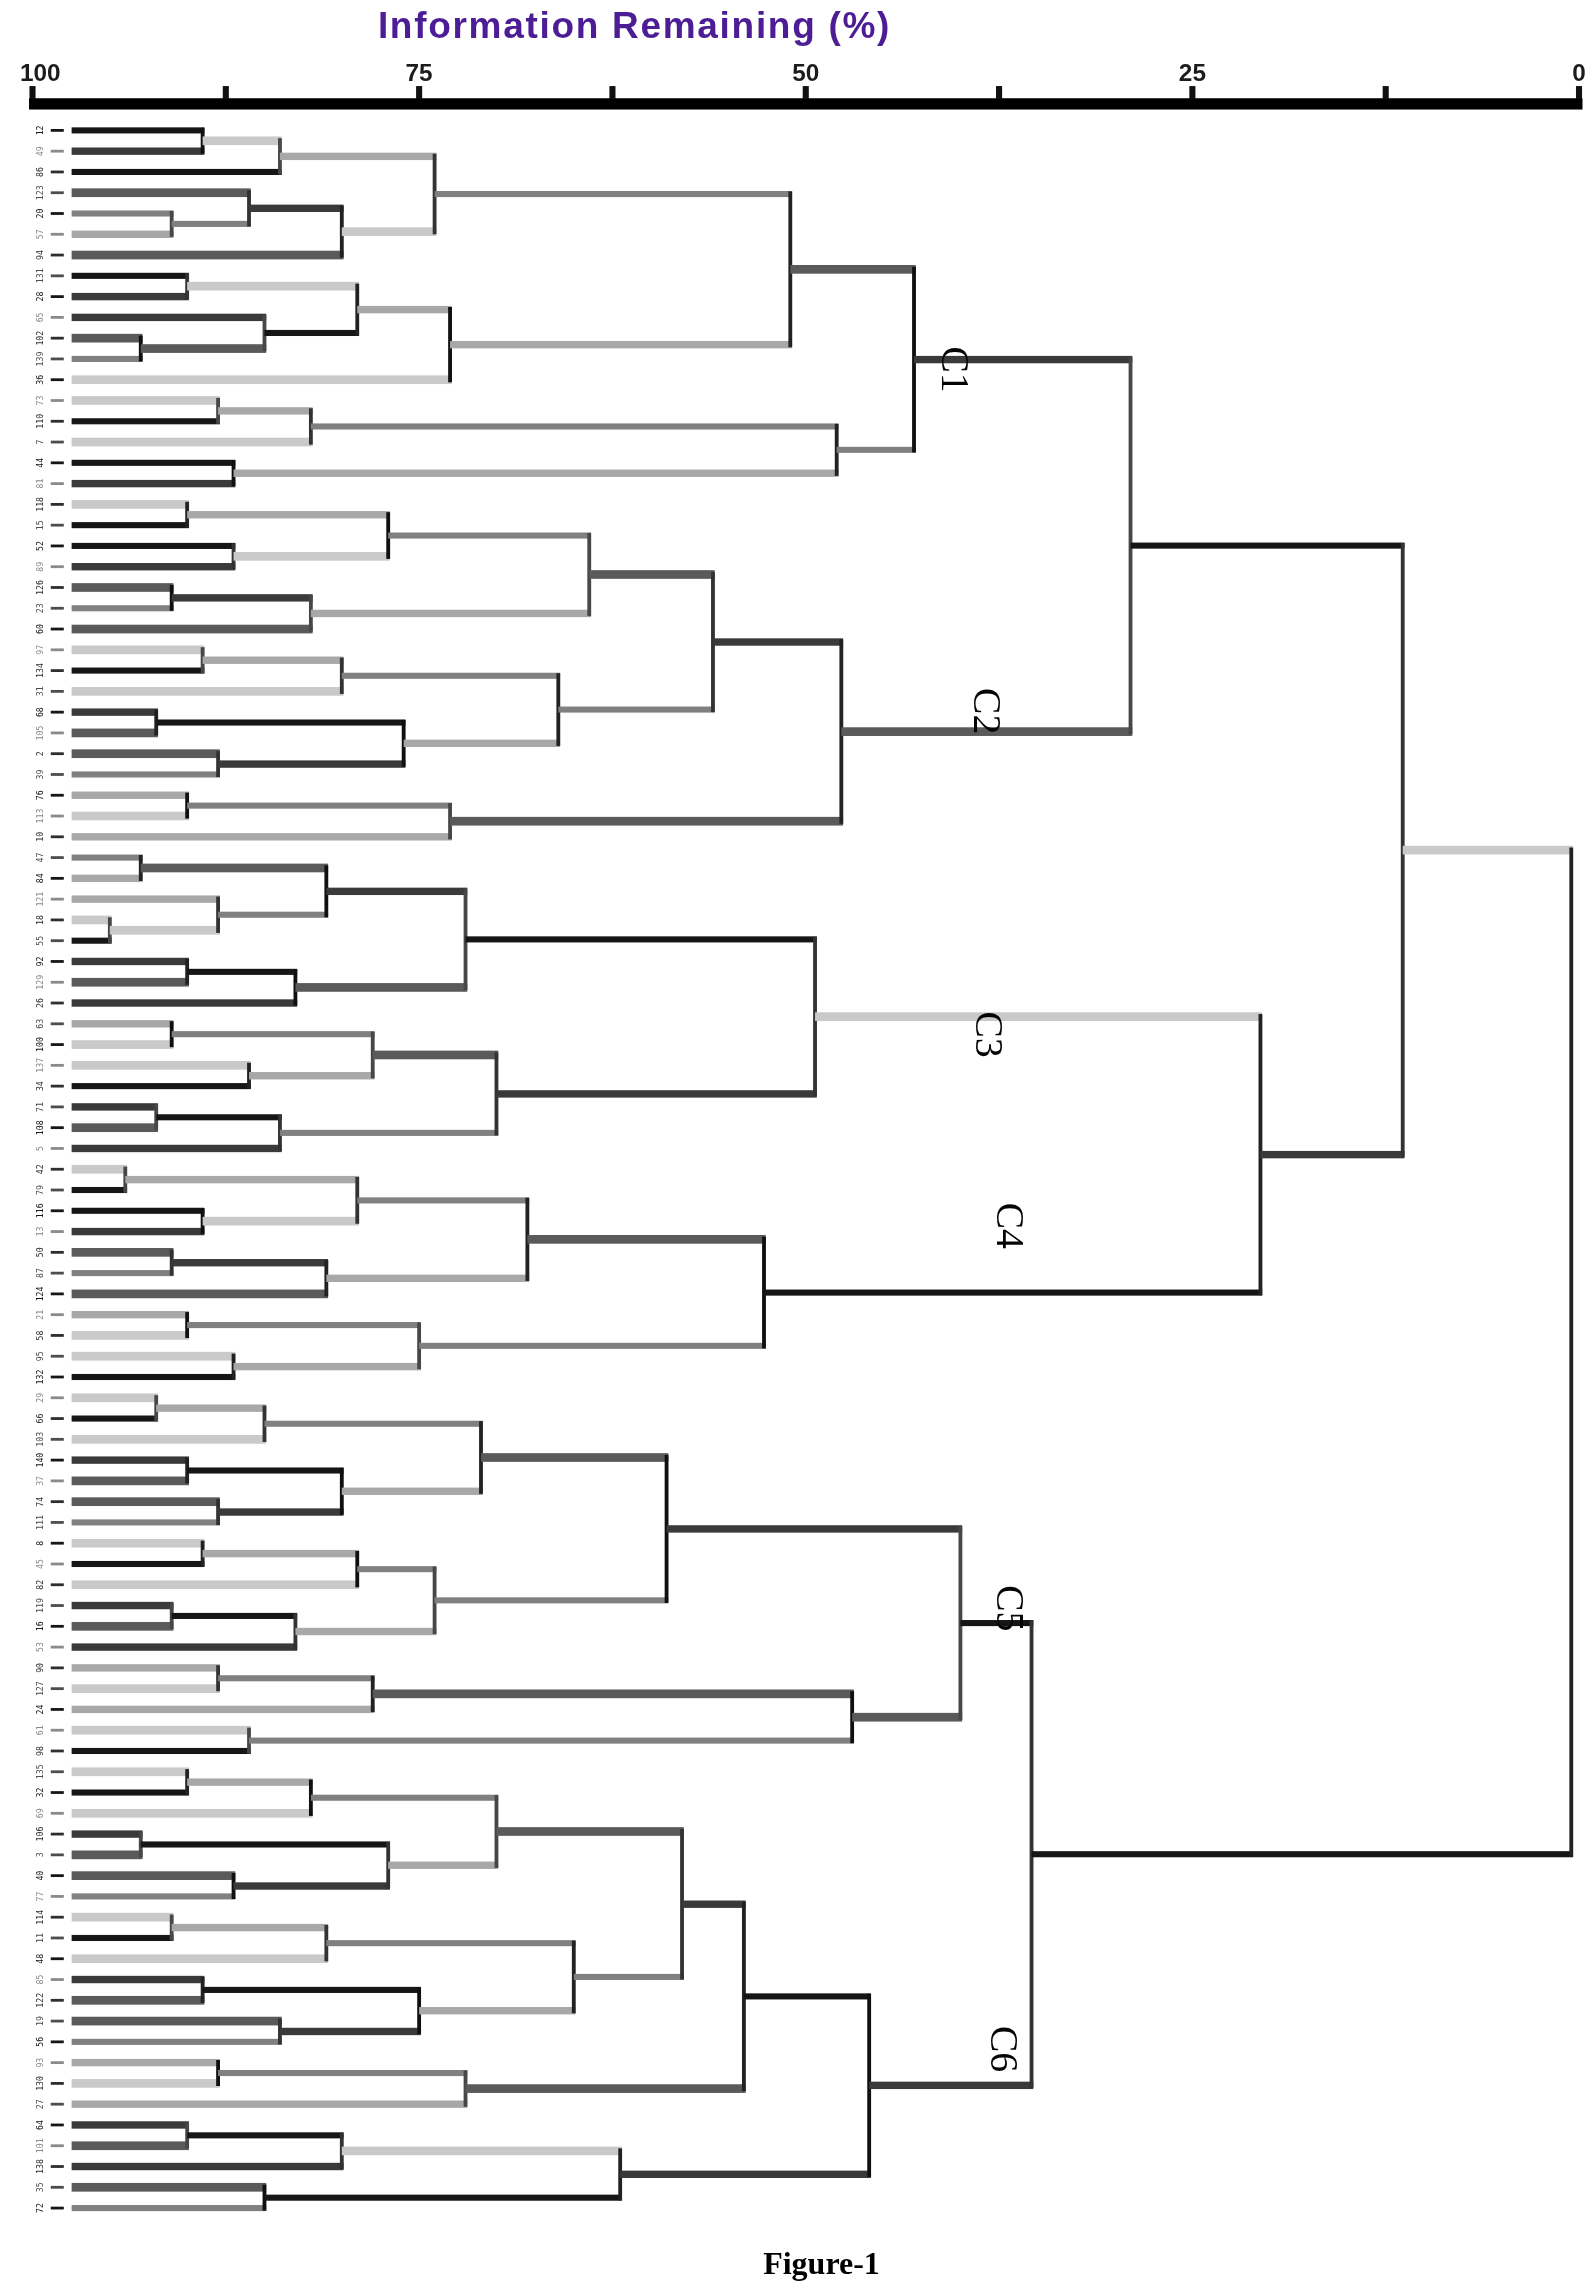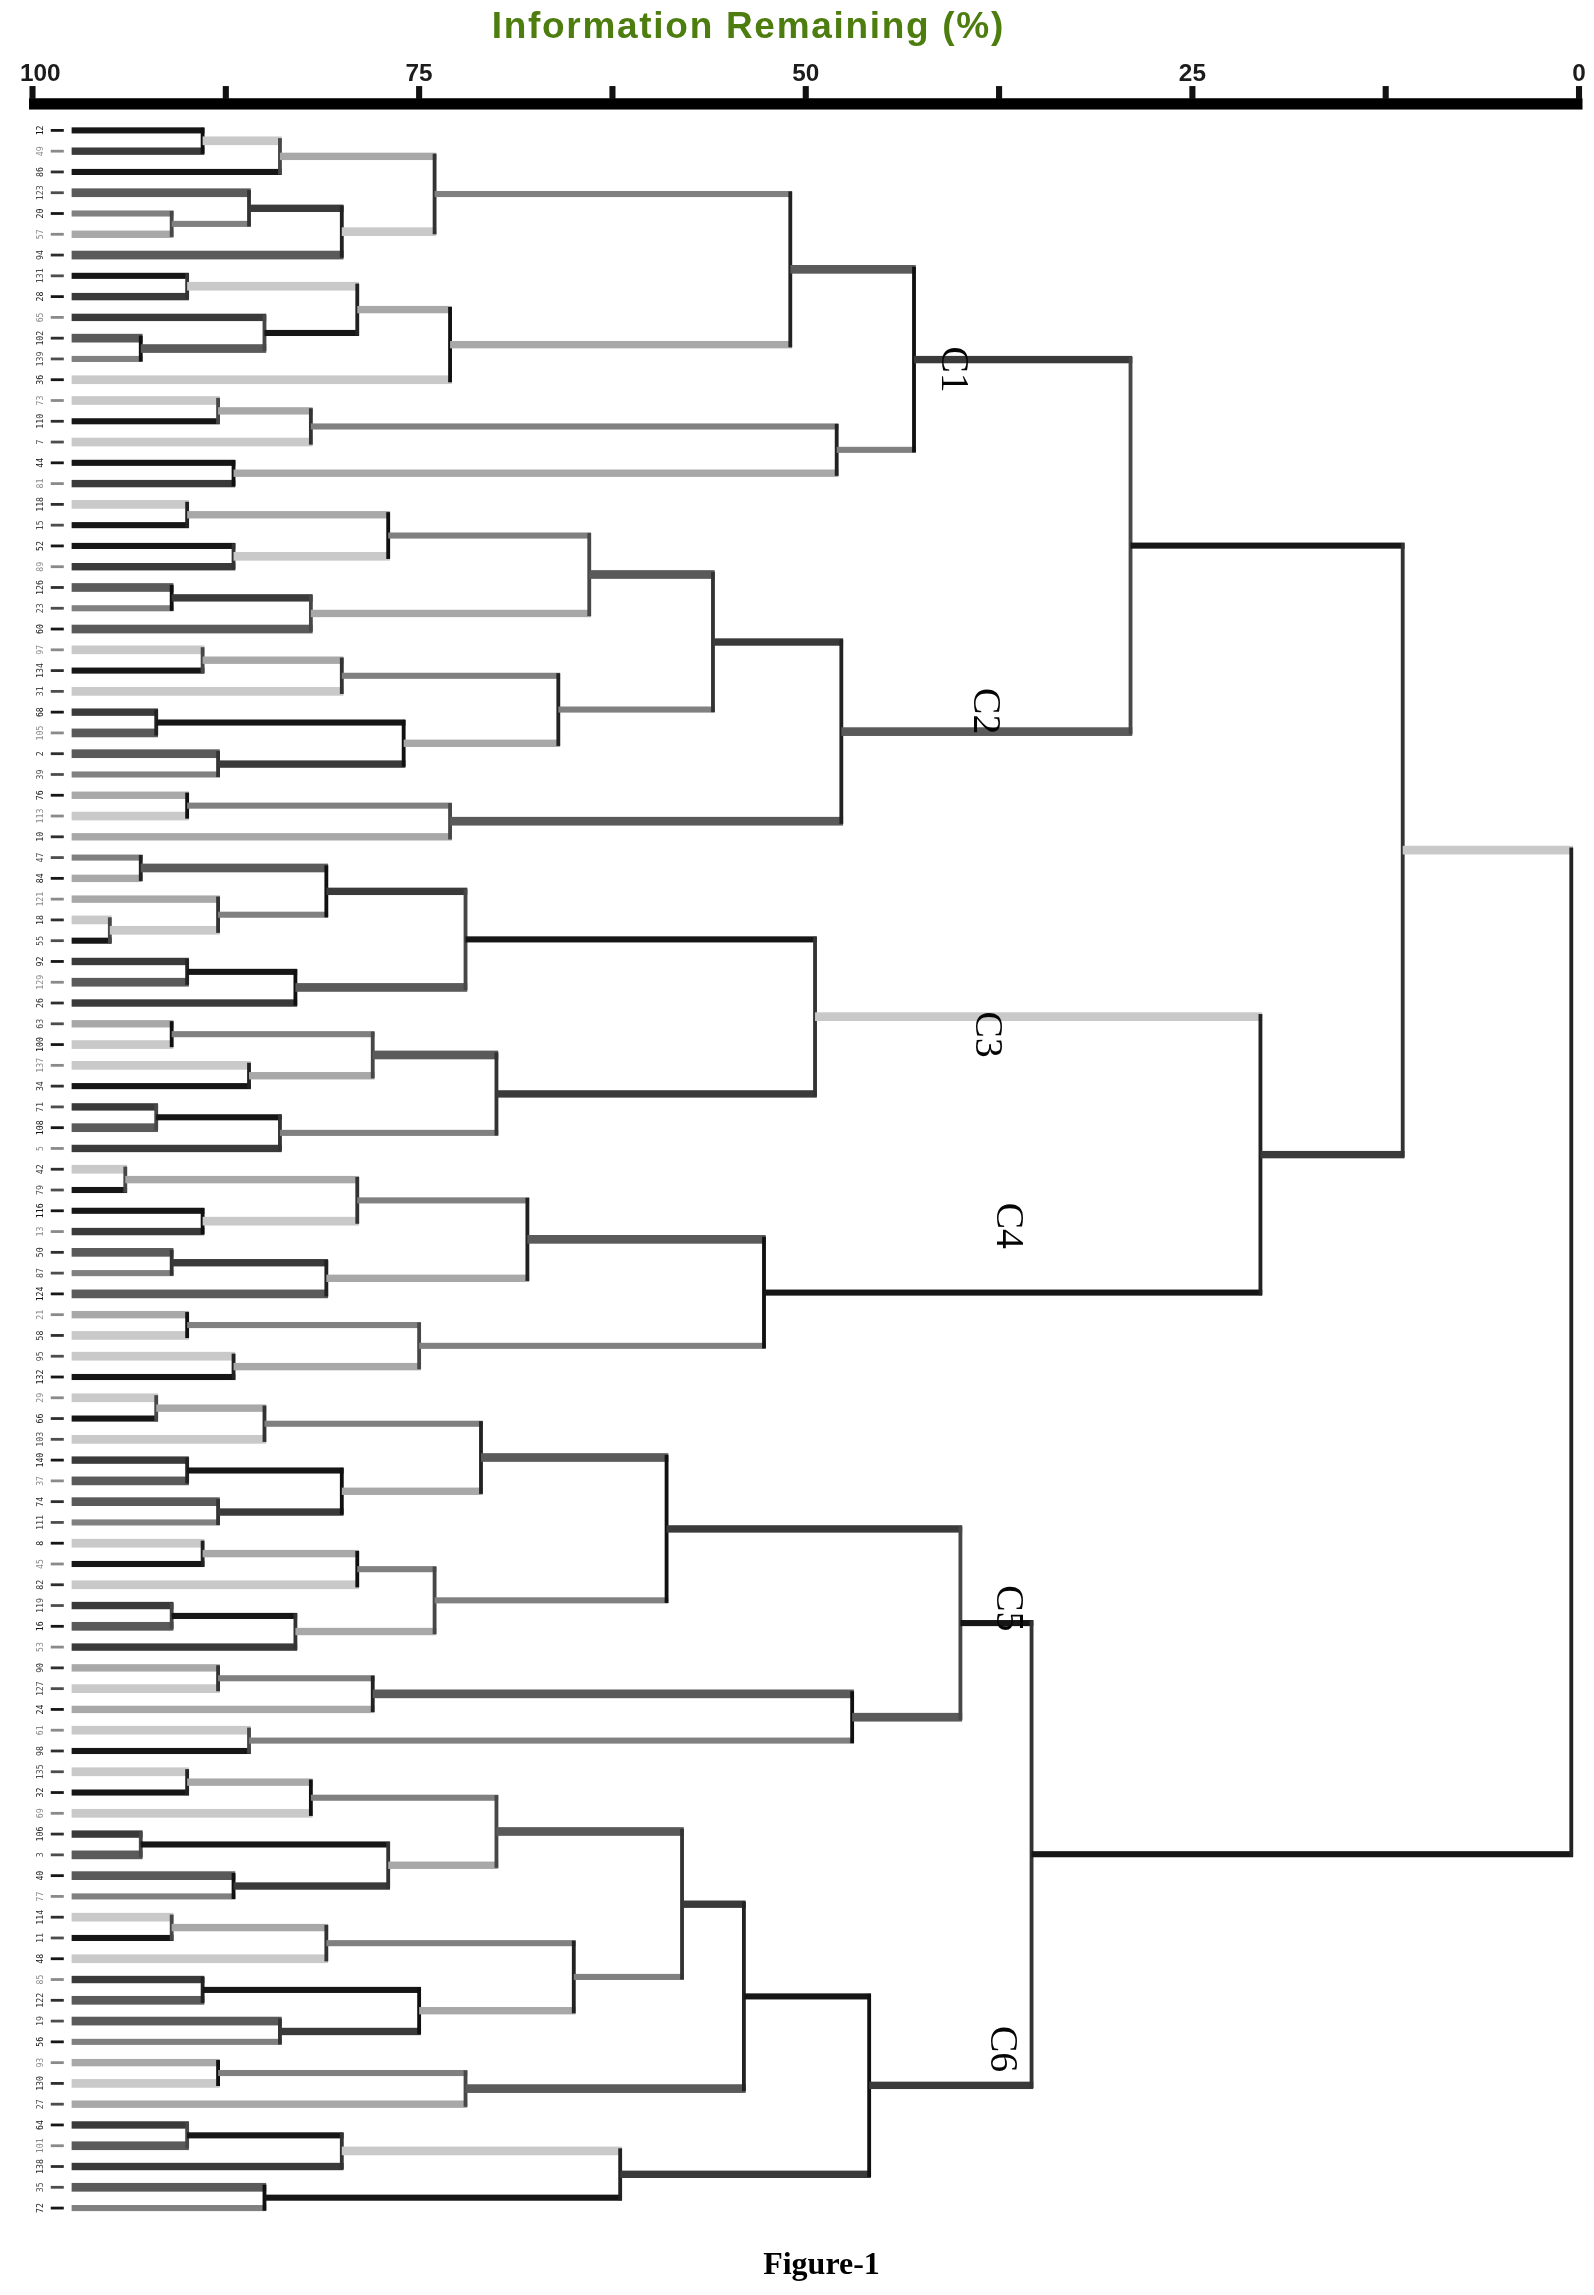--- a/index.html
+++ b/index.html
@@ -1,19 +1,19 @@
 <!DOCTYPE html>
 <html style="font-size:14px"><head>
 <meta charset="utf-8">
 <style>
   html,body{margin:0;padding:0;background:#ffffff;}
   .page{position:relative;width:1595px;height:2295px;background:#fff;overflow:hidden;
         font-family:"Liberation Sans",sans-serif;}
-  .chart-title{position:absolute;left:240px;top:5.2px;width:765px;text-align:right;
-        font-size:37px;font-weight:bold;letter-spacing:1.7px;color:#4d7c0f;
+  .chart-title{position:absolute;left:252px;top:5.2px;width:765px;text-align:center;
+        font-size:37px;font-weight:bold;letter-spacing:1.7px;color:#4c1d95;
         font-family:"Liberation Sans",sans-serif;
         filter:blur(0.3px);}
   .figure-caption{position:absolute;left:0;top:2245px;width:1643px;text-align:center;
         font-family:"Liberation Serif",serif;font-size:32px;font-weight:bold;color:#000;}
   svg{position:absolute;left:0;top:0;}
   .leafblur{filter:blur(0.45px);}
   .axisblur{filter:blur(0.3px);}
 </style>
 </head>
 <body>

